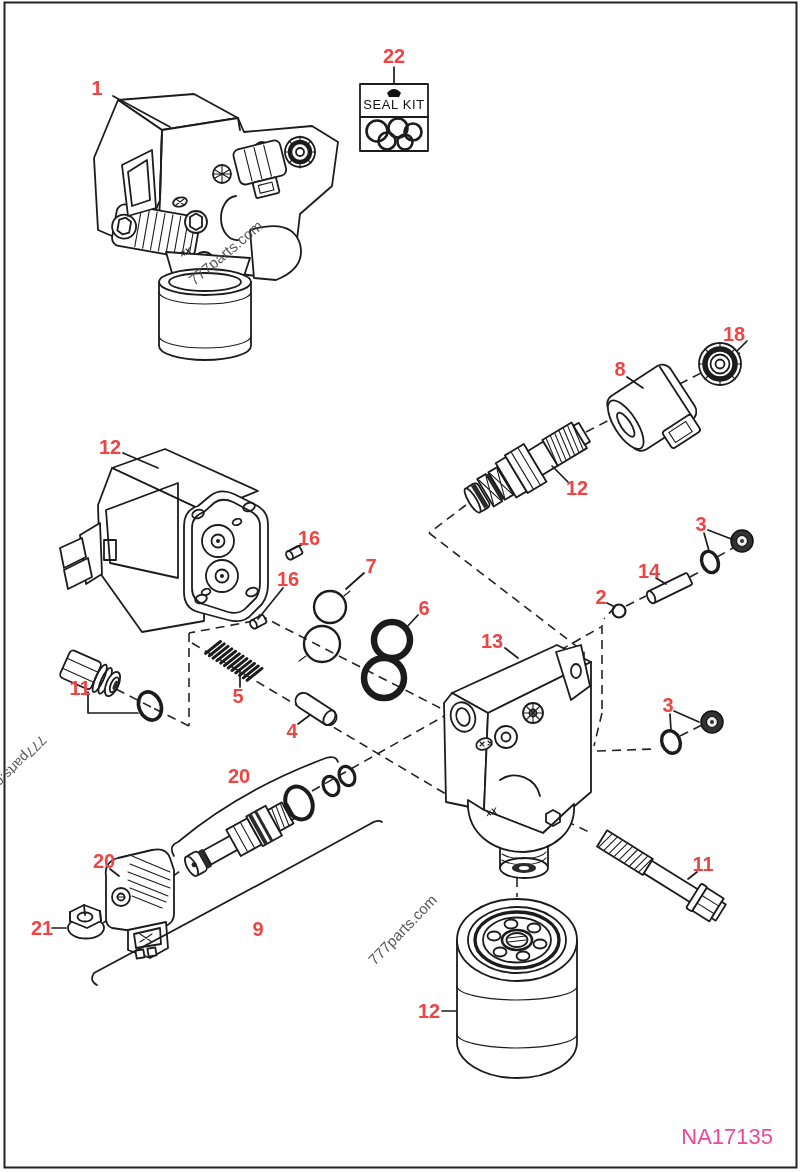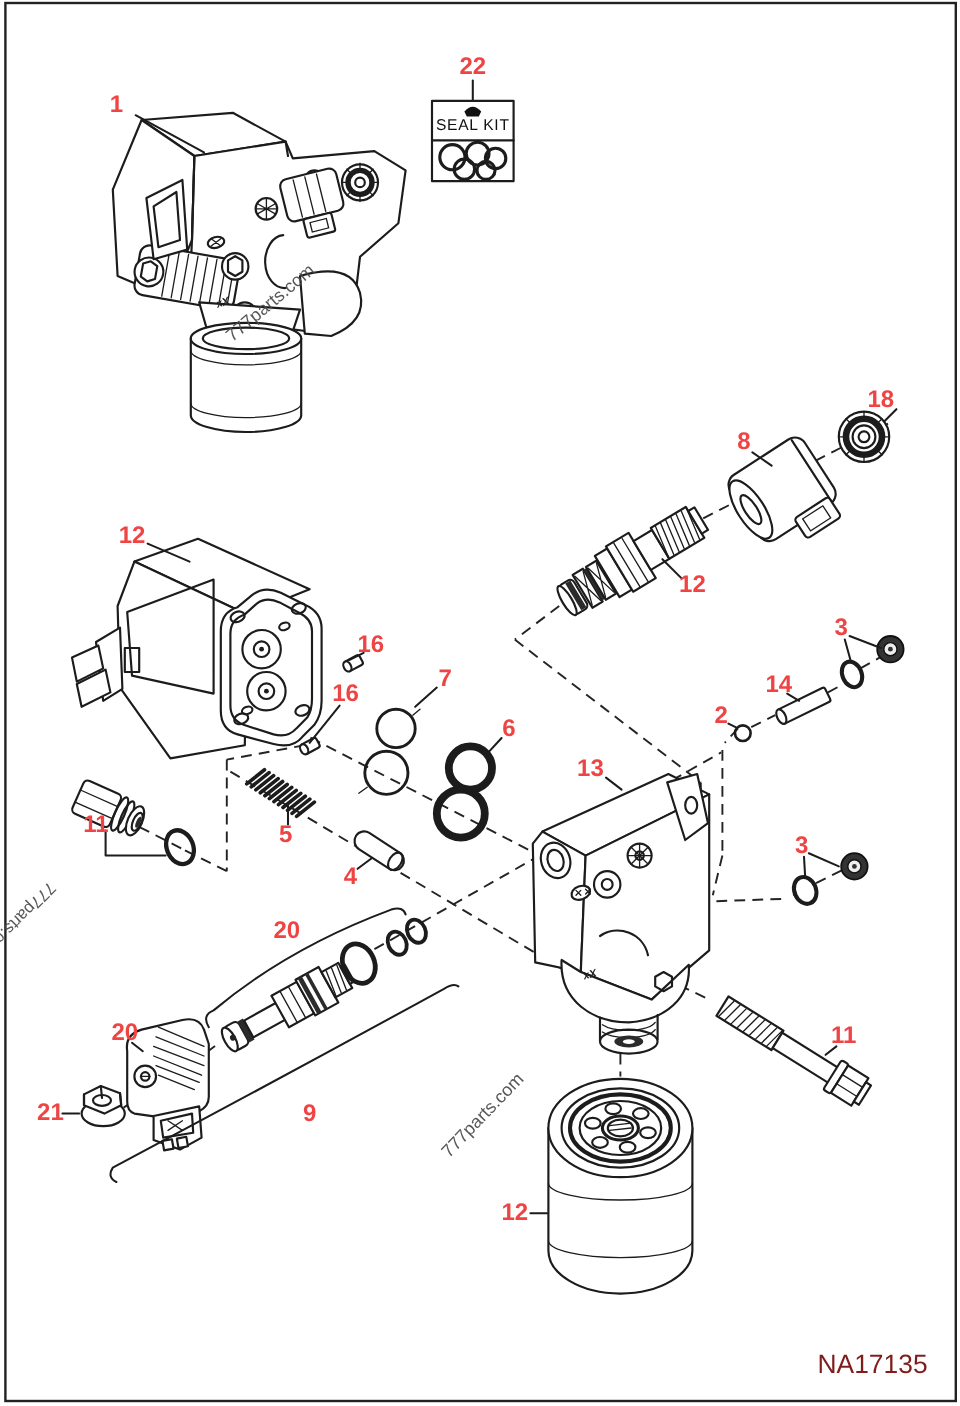--- a/index.html
+++ b/index.html
@@ -3,21 +3,21 @@
 <meta charset="utf-8">
 <style>
   html,body{margin:0;padding:0;background:#fff;}
   #page{position:relative;width:800px;height:1172px;background:#fff;overflow:hidden;
         font-family:"Liberation Sans",sans-serif;}
   svg{position:absolute;left:0;top:0;}
   .plabel{position:absolute;transform:translate(-50%,-50%);
           font:700 20px "Liberation Sans",sans-serif;color:#ef4444;white-space:nowrap;}
   .wm{position:absolute;font:400 15px "Liberation Sans",sans-serif;color:#4a4a4a;
       opacity:.92;white-space:nowrap;transform-origin:center;}
-  .na{position:absolute;font:400 22px "Liberation Sans",sans-serif;color:#7f1d1d;}
+  .na{position:absolute;font:400 22px "Liberation Sans",sans-serif;color:#ec4899;}
   .sealkit-label{position:absolute;transform:translate(-50%,-50%);
       font:400 13px "Liberation Sans",sans-serif;letter-spacing:.6px;color:#111;text-align:center;}
   .mark{position:absolute;font:italic 700 9px "Liberation Sans",sans-serif;color:#222;
       transform-origin:center;}
 </style>
 </head>
 <body>
 
 <div id="page">
 

